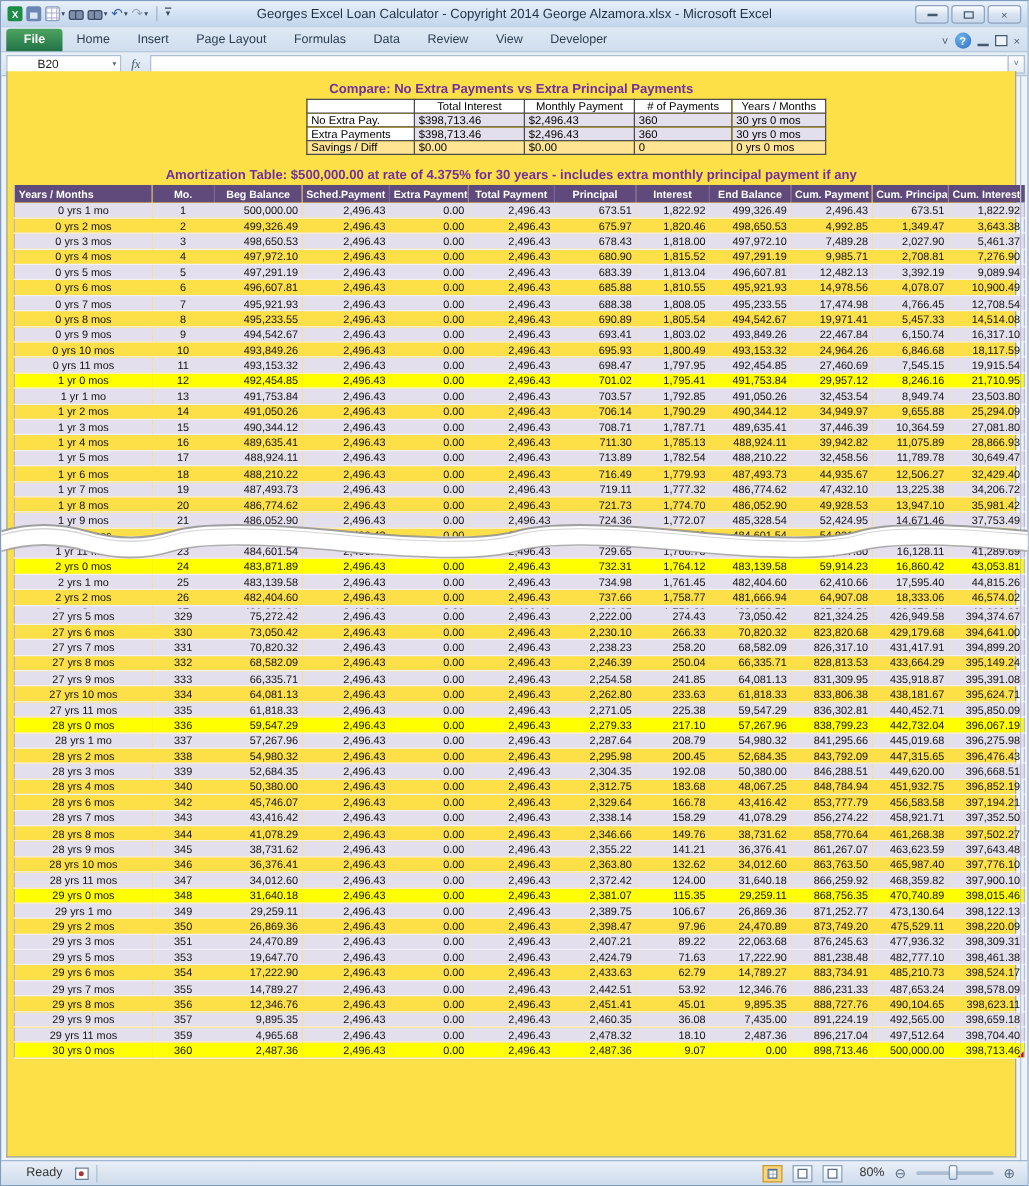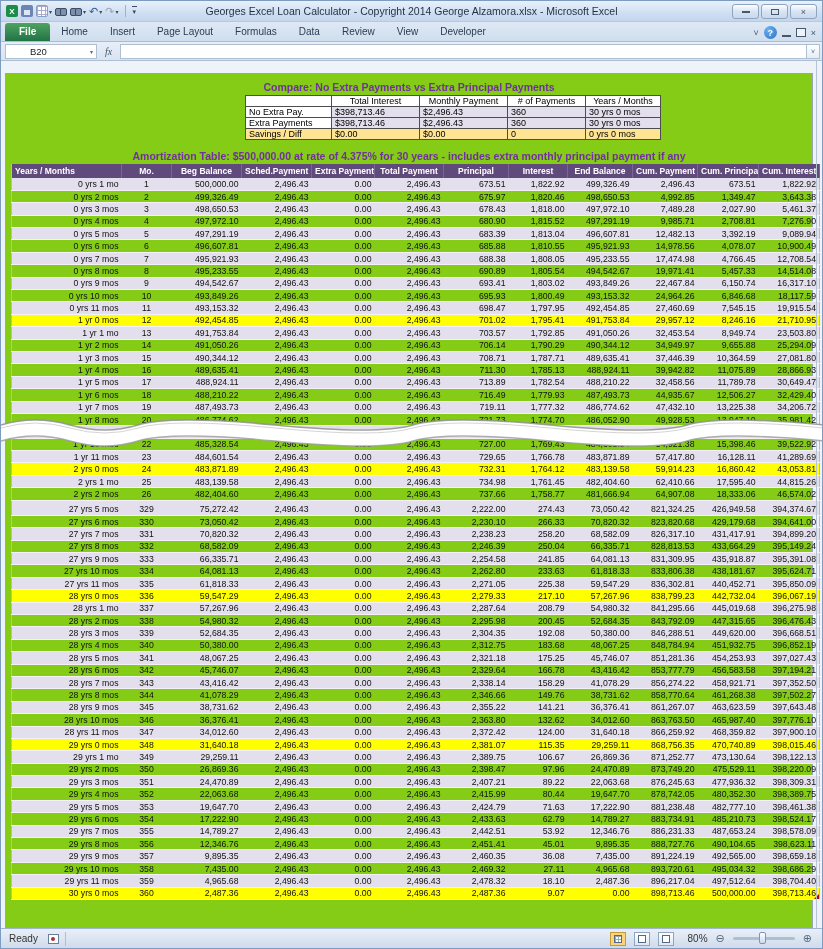--- a/index.html
+++ b/index.html
@@ -67,62 +67,62 @@
   #namebox { width:92px; height:15px; background:#fff; border:1px solid #aebfd4; margin-left:4px;
     font-size:9.5px; display:flex; align-items:center; padding-left:24px; color:#222; }
   #namebox .nb-dd { margin-left:auto; font-size:6px; color:#55677e; padding-right:3px; }
   #fx-btn { font-style:italic; font-size:10px; color:#44586e; padding:0 8px; font-family:"Liberation Serif",serif; }
   #fx-input { flex:1; height:15px; background:#fff; border:1px solid #aebfd4; border-right:none; }
   #fbar-dd { width:14px; height:15px; background:linear-gradient(#fff,#e4ecf6); border:1px solid #aebfd4;
     font-size:7px; color:#55677e; display:flex; align-items:center; justify-content:center; margin-right:2px; }
 
   
   #sheet {
-    position:absolute; left:4px; top:72px; width:808px; height:869px;
-    background:#84cc16; border:1px solid #9aa5b1; border-top:none;
+    position:absolute; left:4px; top:56px; width:808px; height:869px;
+    background:#fde047; border:1px solid #9aa5b1; border-top:none;
   }
   #right-dbl { position:absolute; right:5px; top:60px; width:1px; height:869px; background:#b7c3d2; }
 
   .sheet-title { position:absolute; left:0; width:100%; text-align:center; font-weight:bold; color:#7030a0; }
   #cmp-title { top:8px; font-size:10.5px; }
   #amt-title { top:77px; font-size:10.5px; }
 
   
   #cmp-table { position:absolute; left:239px; top:22px; border-collapse:collapse; table-layout:fixed; }
   #cmp-table td,#cmp-table th { border:1px solid #4d4d4d; font-size:9px; height:10.5px; padding:0 3px; white-space:nowrap; overflow:hidden; font-weight:normal; }
   #cmp-table th { text-align:center; background:#fff; }
   #cmp-table td.lbl { text-align:left; background:#fff; }
   #cmp-table td.val { text-align:left; background:#e4dfec; }
   #cmp-table tr.gold td { background:#ffe593; }
 
   
   .amt { position:absolute; left:5px; border-collapse:collapse; table-layout:fixed; width:798px; }
   .amt th { background:#604a7b; color:#fff; font-size:8.5px; font-weight:bold; height:14px; padding:0 3px; text-align:center; white-space:nowrap; overflow:hidden; border-right:1px solid #7a659a; }
   .amt th:first-child { text-align:left; }
   .amt td { font-size:8.7px; height:12.4px; padding:0 3px; white-space:nowrap; overflow:hidden; text-align:right; color:#111; border-bottom:1px solid #f3f0f8; }
-  .amt td:first-child { text-align:right; }
+  .amt td:first-child { text-align:center; }
   .amt td:nth-child(2) { text-align:center; }
   .amt tr.odd td { background:#e4dfec; }
   .amt tr.hl td { background:#ffff00; }
   .amt { border-left:1px solid #c0b4d4; border-right:1px solid #c0b4d4; }
   #amt-top { top:91px; }
   #amt-bottom { top:430px; }
   .red-mark { position:relative; }
   .red-mark:after { content:""; position:absolute; right:0; bottom:0; border-left:5px solid transparent; border-bottom:5px solid #c00000; }
 
   
   #tear { position:absolute; left:0; top:414px; width:823px; height:36px; z-index:6; pointer-events:none; }
 
   
   #statusbar {
     position:absolute; left:0; bottom:0; width:100%; height:20px;
     background:linear-gradient(#e9eff7,#cfdcec); border-top:1px solid #9fb5d1;
     display:flex; align-items:center; font-size:10px; color:#333;
   }
-  #status-ready { padding:0 10px 0 8px; }
+  #status-ready { padding:0 10px 0 20px; }
   #macro-ico { width:11px; height:10px; border:1px solid #68embedded; border:1px solid #687f9b; background:#fff; position:relative; }
   #macro-ico:after { content:""; position:absolute; left:2px; top:2px; width:4px; height:4px; border-radius:50%; background:#a33; }
   #status-sep { width:1px; height:14px; background:#aebfd4; margin:0 6px; }
   #status-right { margin-left:auto; display:flex; align-items:center; gap:8px; padding-right:10px; }
   .view-btn { width:16px; height:14px; border:1px solid #8fa4bd; background:linear-gradient(#fff,#dde7f3); display:flex; align-items:center; justify-content:center; }
   .view-btn.active { background:#fbd575; border-color:#c29b3c; }
   .vb-in { width:8px; height:8px; border:1px solid #546b85; background:#fff; }
   .vb-in.grid { background-image:linear-gradient(#9ab 1px,transparent 1px),linear-gradient(90deg,#9ab 1px,transparent 1px); background-size:3px 3px; }
   #zoom-label { margin-left:6px; }
   .zoom-glyph { font-size:11px; color:#54687f; }
@@ -839,34 +839,20 @@
             <td>2,496.43</td>
             <td>0.00</td>
             <td>2,496.43</td>
             <td>2,312.75</td>
             <td>183.68</td>
             <td>48,067.25</td>
             <td>848,784.94</td>
             <td>451,932.75</td>
             <td>396,852.19</td>
           </tr>
-          <tr class="odd">
-            <td>28 yrs 5 mos</td>
-            <td>341</td>
-            <td>48,067.25</td>
-            <td>2,496.43</td>
-            <td>0.00</td>
-            <td>2,496.43</td>
-            <td>2,321.18</td>
-            <td>175.25</td>
-            <td>45,746.07</td>
-            <td>851,281.36</td>
-            <td>454,253.93</td>
-            <td>397,027.43</td>
-          </tr>
           <tr>
             <td>28 yrs 6 mos</td>
             <td>342</td>
             <td>45,746.07</td>
             <td>2,496.43</td>
             <td>0.00</td>
             <td>2,496.43</td>
             <td>2,329.64</td>
             <td>166.78</td>
             <td>43,416.42</td>
@@ -993,34 +979,20 @@
             <td>2,496.43</td>
             <td>0.00</td>
             <td>2,496.43</td>
             <td>2,407.21</td>
             <td>89.22</td>
             <td>22,063.68</td>
             <td>876,245.63</td>
             <td>477,936.32</td>
             <td>398,309.31</td>
           </tr>
-          <tr>
-            <td>29 yrs 4 mos</td>
-            <td>352</td>
-            <td>22,063.68</td>
-            <td>2,496.43</td>
-            <td>0.00</td>
-            <td>2,496.43</td>
-            <td>2,415.99</td>
-            <td>80.44</td>
-            <td>19,647.70</td>
-            <td>878,742.05</td>
-            <td>480,352.30</td>
-            <td>398,389.75</td>
-          </tr>
           <tr class="odd">
             <td>29 yrs 5 mos</td>
             <td>353</td>
             <td>19,647.70</td>
             <td>2,496.43</td>
             <td>0.00</td>
             <td>2,496.43</td>
             <td>2,424.79</td>
             <td>71.63</td>
             <td>17,222.90</td>
@@ -1076,34 +1048,20 @@
             <td>9,895.35</td>
             <td>2,496.43</td>
             <td>0.00</td>
             <td>2,496.43</td>
             <td>2,460.35</td>
             <td>36.08</td>
             <td>7,435.00</td>
             <td>891,224.19</td>
             <td>492,565.00</td>
             <td>398,659.18</td>
-          </tr>
-          <tr>
-            <td>29 yrs 10 mos</td>
-            <td>358</td>
-            <td>7,435.00</td>
-            <td>2,496.43</td>
-            <td>0.00</td>
-            <td>2,496.43</td>
-            <td>2,469.32</td>
-            <td>27.11</td>
-            <td>4,965.68</td>
-            <td>893,720.61</td>
-            <td>495,034.32</td>
-            <td>398,686.29</td>
           </tr>
           <tr class="odd">
             <td>29 yrs 11 mos</td>
             <td>359</td>
             <td>4,965.68</td>
             <td>2,496.43</td>
             <td>0.00</td>
             <td>2,496.43</td>
             <td>2,478.32</td>
             <td>18.10</td>

